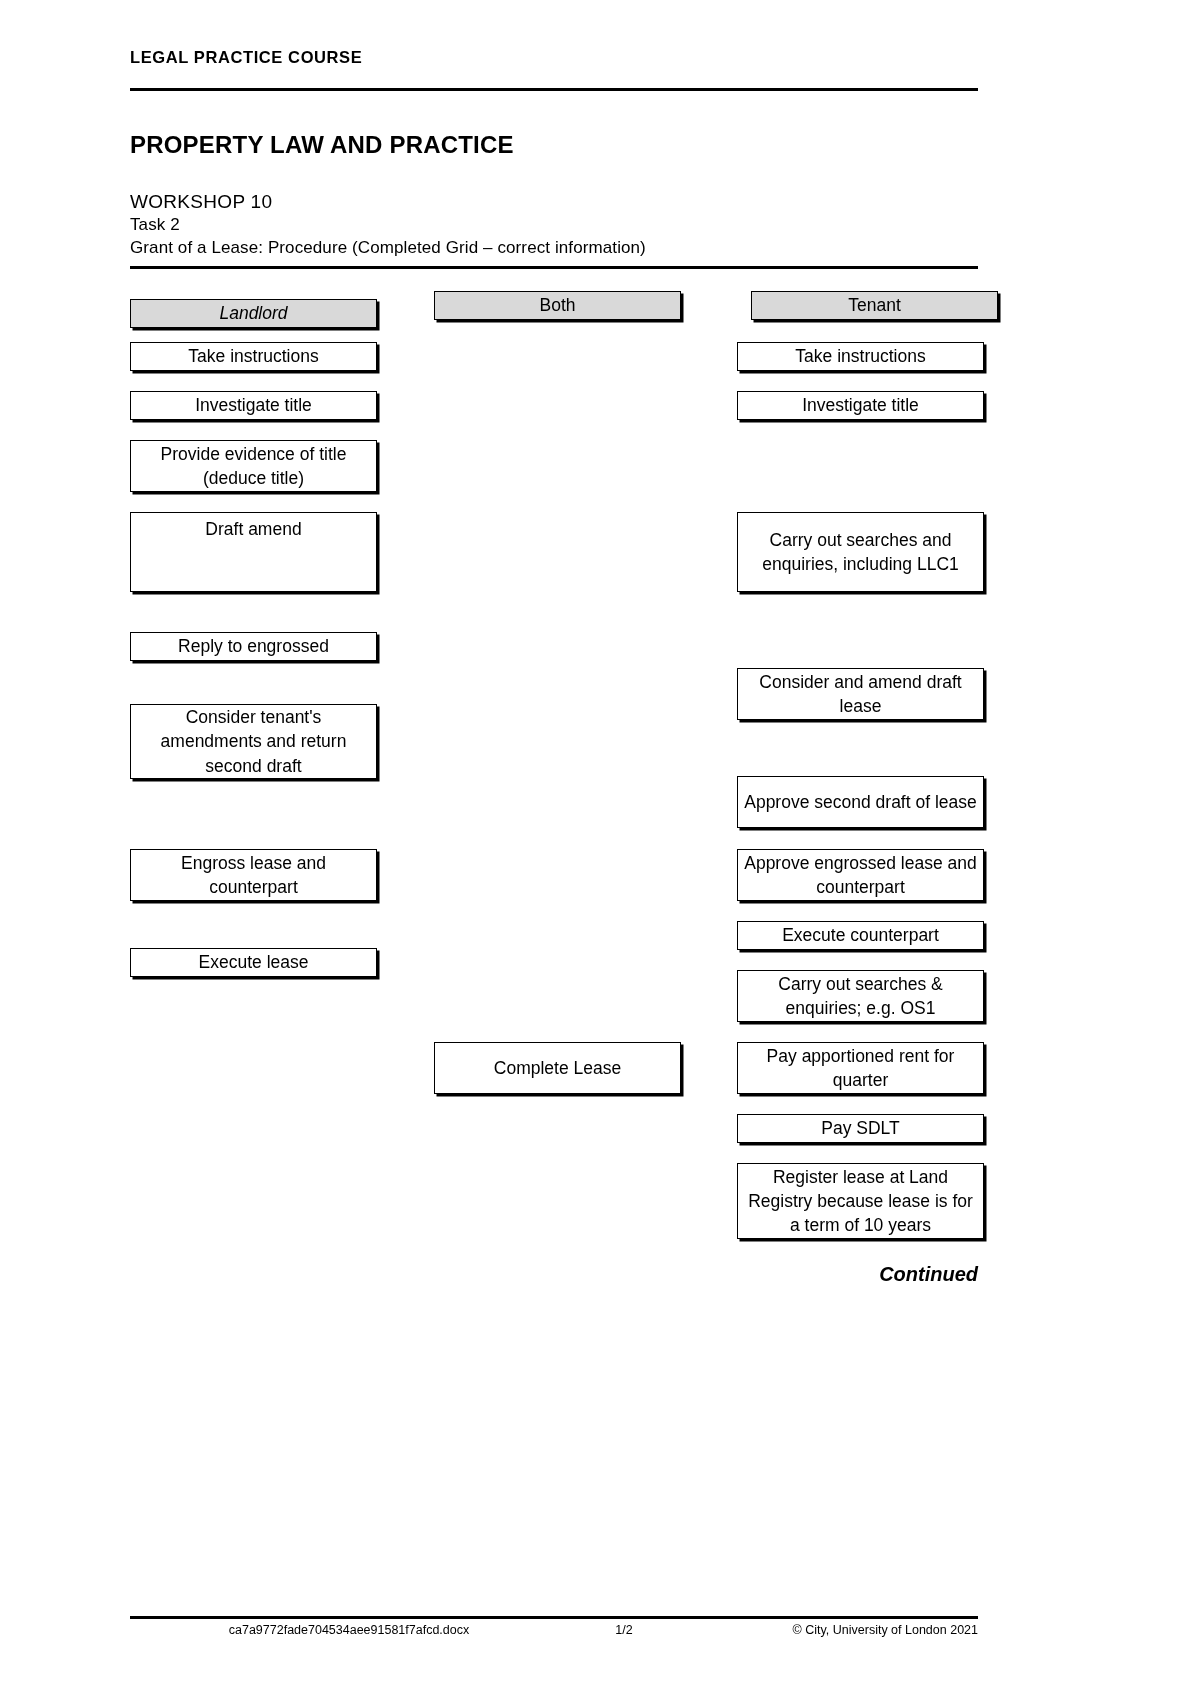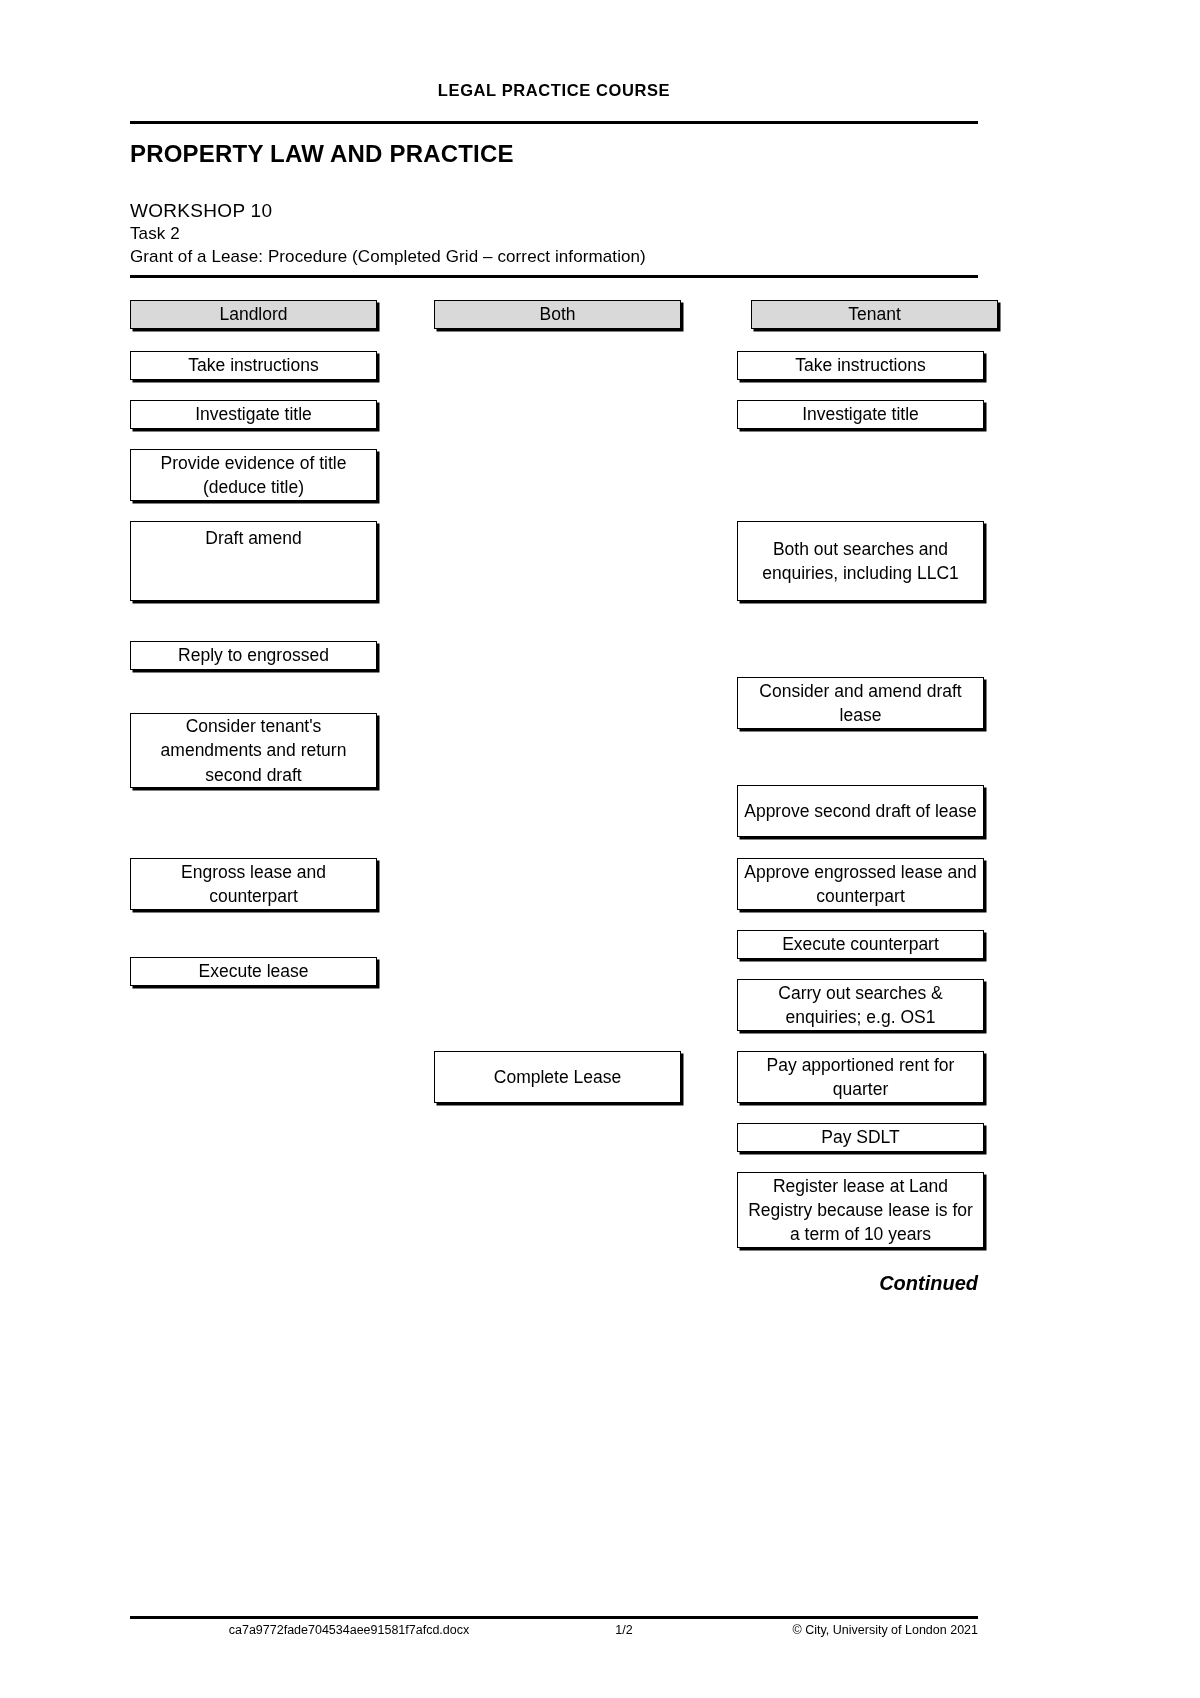--- a/index.html
+++ b/index.html
@@ -21,34 +21,34 @@
   }
   .sheet {
     position: absolute;
     left: 130px;
     top: 0;
     width: 848px;
   }
 
   
   .doc-header {
-    padding-top: 81px;
-    text-align: center;
+    padding-top: 48px;
+    text-align: left;
   }
   .doc-header .course {
     font-size: 16.5px;
     font-weight: bold;
     letter-spacing: 0.6px;
   }
   .header-rule {
     margin-top: 21px;
     border-bottom: 3px solid #000;
   }
 
-  .title-block { margin-top: 16px; }
+  .title-block { margin-top: 40px; }
   .doc-title {
     font-size: 24px;
     font-weight: bold;
     letter-spacing: 0.2px;
     margin: 0 0 30px 0;
   }
   .subtitle-line {
     font-size: 17px;
     font-weight: normal;
     line-height: 1.32;
@@ -136,21 +136,21 @@
       <div class="doc-title">PROPERTY LAW AND PRACTICE</div>
       <div class="subtitle-line ws">WORKSHOP 10</div>
       <div class="subtitle-line">Task 2</div>
       <div class="subtitle-line">Grant of a Lease: Procedure (Completed Grid – correct information)</div>
     </div>
     <div class="title-rule"></div>
 
     <div class="grid">
 
       <div class="col col-landlord">
-        <div class="box head" style="top: 0px; height: 29px; display: flex; align-items: center; justify-content: center;">Landlord</div>
+        <div class="box head" style="top: 8px; height: 29px; display: flex; align-items: center; justify-content: center; font-style: italic;">Landlord</div>
 
         <div class="box" style="top: 51px; height: 29px; display: flex; align-items: center; justify-content: center;">Take instructions</div>
 
         <div class="box" style="top: 100px; height: 29px; display: flex; align-items: center; justify-content: center;">Investigate title</div>
 
         <div class="box" style="top: 149px; height: 52px; display: flex; align-items: center; justify-content: center;">Provide evidence of title (deduce title)</div>
 
         <div class="box tall-top" style="top:221px;height:80px;vertical-align:top;">Draft amend</div>
 
         <div class="box" style="top: 341px; height: 29px; display: flex; align-items: center; justify-content: center;">Reply to engrossed</div>
@@ -168,21 +168,21 @@
         <div class="box" style="top: 751px; height: 52px; display: flex; align-items: center; justify-content: center;">Complete Lease</div>
       </div>
 
       <div class="col col-tenant">
         <div class="box head" style="top: 0px; height: 29px; display: flex; align-items: center; justify-content: center; margin-left: 14px;">Tenant</div>
 
         <div class="box" style="top: 51px; height: 29px; display: flex; align-items: center; justify-content: center;">Take instructions</div>
 
         <div class="box" style="top: 100px; height: 29px; display: flex; align-items: center; justify-content: center;">Investigate title</div>
 
-        <div class="box" style="top: 221px; height: 80px; display: flex; align-items: center; justify-content: center;">Both out searches and enquiries, including LLC1</div>
+        <div class="box" style="top: 221px; height: 80px; display: flex; align-items: center; justify-content: center;">Carry out searches and enquiries, including LLC1</div>
 
         <div class="box" style="top: 377px; height: 52px; display: flex; align-items: center; justify-content: center;">Consider and amend draft lease</div>
 
         <div class="box" style="top: 485px; height: 52px; display: flex; align-items: center; justify-content: center;">Approve second draft of lease</div>
 
         <div class="box" style="top: 558px; height: 52px; display: flex; align-items: center; justify-content: center;">Approve engrossed lease and counterpart</div>
 
         <div class="box" style="top: 630px; height: 29px; display: flex; align-items: center; justify-content: center;">Execute counterpart</div>
 
         <div class="box" style="top: 679px; height: 52px; display: flex; align-items: center; justify-content: center;">Carry out searches &amp; enquiries; e.g. OS1</div>

